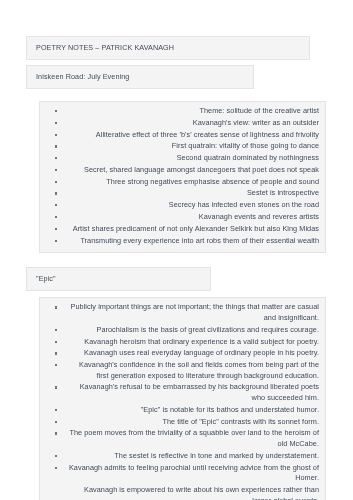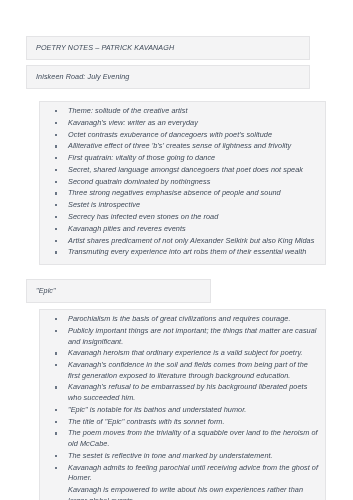--- a/index.html
+++ b/index.html
@@ -15,21 +15,20 @@
     color: #404b5a;
     -webkit-font-smoothing: antialiased;
   }
   .page {
     position: relative;
     width: 353px;
     height: 500px;
     box-sizing: border-box;
     padding: 36px 28px 0 26px;
     background: #ffffff;
-    font-style: italic;
   }
 
   
   .box {
     background: #f4f4f5;
     border: 1px solid #e4e4e6;
     box-sizing: border-box;
   }
 
   .title-box {
@@ -39,21 +38,21 @@
   }
   .title-box .line {
     font-size: 7.2px;
     line-height: 12px;
     letter-spacing: 0.1px;
     color: #3f4a59;
     white-space: nowrap;
   }
 
   .subtitle-box {
-    width: 284px;
+    width: 228px;
     padding: 5px 8px 5px 9px;
     margin: 0 0 12px 0;
   }
   .subtitle-box .line {
     font-size: 7.2px;
     line-height: 12px;
     letter-spacing: 0.1px;
     color: #3f4a59;
     white-space: nowrap;
   }
@@ -74,20 +73,21 @@
   .list-box {
     margin-left: 13px;
     width: 287px;
     padding: 4px 6px 5px 6px;
   }
 
   ul.bullets {
     list-style: none;
     margin: 0;
     padding: 0;
+    text-align: right;
   }
   ul.bullets li {
     position: relative;
     padding-left: 22px;
     font-size: 7.3px;
     line-height: 10.6px;
     letter-spacing: 0.05px;
     color: #3f4a59;
     margin: 0 0 1.2px 0;
   }
@@ -109,46 +109,46 @@
     <div class="line">POETRY NOTES – PATRICK KAVANAGH</div>
   </div>
 
   <div class="box subtitle-box">
     <div class="line">Iniskeen Road: July Evening</div>
   </div>
 
   <div class="box list-box">
     <ul class="bullets" id="list-one">
         <li><span class="marker"></span><span>Theme: solitude of the creative artist</span></li>
-        <li><span class="marker"></span><span>Kavanagh's view: writer as an everyday</span></li>
-        <li><span class="marker"></span><span>Octet contrasts exuberance of dancegoers with poet's solitude</span></li>
+        <li><span class="marker"></span><span>Kavanagh's view: writer as an outsider</span></li>
         <li><span class="marker"></span><span>Alliterative effect of three 'b's' creates sense of lightness and frivolity</span></li>
         <li><span class="marker"></span><span>First quatrain: vitality of those going to dance</span></li>
+        <li><span class="marker"></span><span>Second quatrain dominated by nothingness</span></li>
         <li><span class="marker"></span><span>Secret, shared language amongst dancegoers that poet does not speak</span></li>
-        <li><span class="marker"></span><span>Second quatrain dominated by nothingness</span></li>
         <li><span class="marker"></span><span>Three strong negatives emphasise absence of people and sound</span></li>
         <li><span class="marker"></span><span>Sestet is introspective</span></li>
         <li><span class="marker"></span><span>Secrecy has infected even stones on the road</span></li>
-        <li><span class="marker"></span><span>Kavanagh pities and reveres events</span></li>
+        <li><span class="marker"></span><span>Kavanagh events and reveres artists</span></li>
         <li><span class="marker"></span><span>Artist shares predicament of not only Alexander Selkirk but also King Midas</span></li>
         <li><span class="marker"></span><span>Transmuting every experience into art robs them of their essential wealth</span></li>
       </ul>
   </div>
 
   <div style="height:14px"></div>
 
   <div class="box epic-box">
     <div class="line">"Epic"</div>
   </div>
 
   <div class="box list-box">
     <ul class="bullets" id="list-two">
+        <li><span class="marker"></span><span>Publicly important things are not important; the things that matter are casual and insignificant.</span></li>
         <li><span class="marker"></span><span>Parochialism is the basis of great civilizations and requires courage.</span></li>
-        <li><span class="marker"></span><span>Publicly important things are not important; the things that matter are casual and insignificant.</span></li>
         <li><span class="marker"></span><span>Kavanagh heroism that ordinary experience is a valid subject for poetry.</span></li>
+        <li><span class="marker"></span><span>Kavanagh uses real everyday language of ordinary people in his poetry.</span></li>
         <li><span class="marker"></span><span>Kavanagh's confidence in the soil and fields comes from being part of the first generation exposed to literature through background education.</span></li>
         <li><span class="marker"></span><span>Kavanagh's refusal to be embarrassed by his background liberated poets who succeeded him.</span></li>
         <li><span class="marker"></span><span>"Epic" is notable for its bathos and understated humor.</span></li>
         <li><span class="marker"></span><span>The title of "Epic" contrasts with its sonnet form.</span></li>
         <li><span class="marker"></span><span>The poem moves from the triviality of a squabble over land to the heroism of old McCabe.</span></li>
         <li><span class="marker"></span><span>The sestet is reflective in tone and marked by understatement.</span></li>
         <li><span class="marker"></span><span>Kavanagh admits to feeling parochial until receiving advice from the ghost of Homer.</span></li>
         <li><span>Kavanagh is empowered to write about his own experiences rather than larger global events.</span></li>
       </ul>
   </div>

